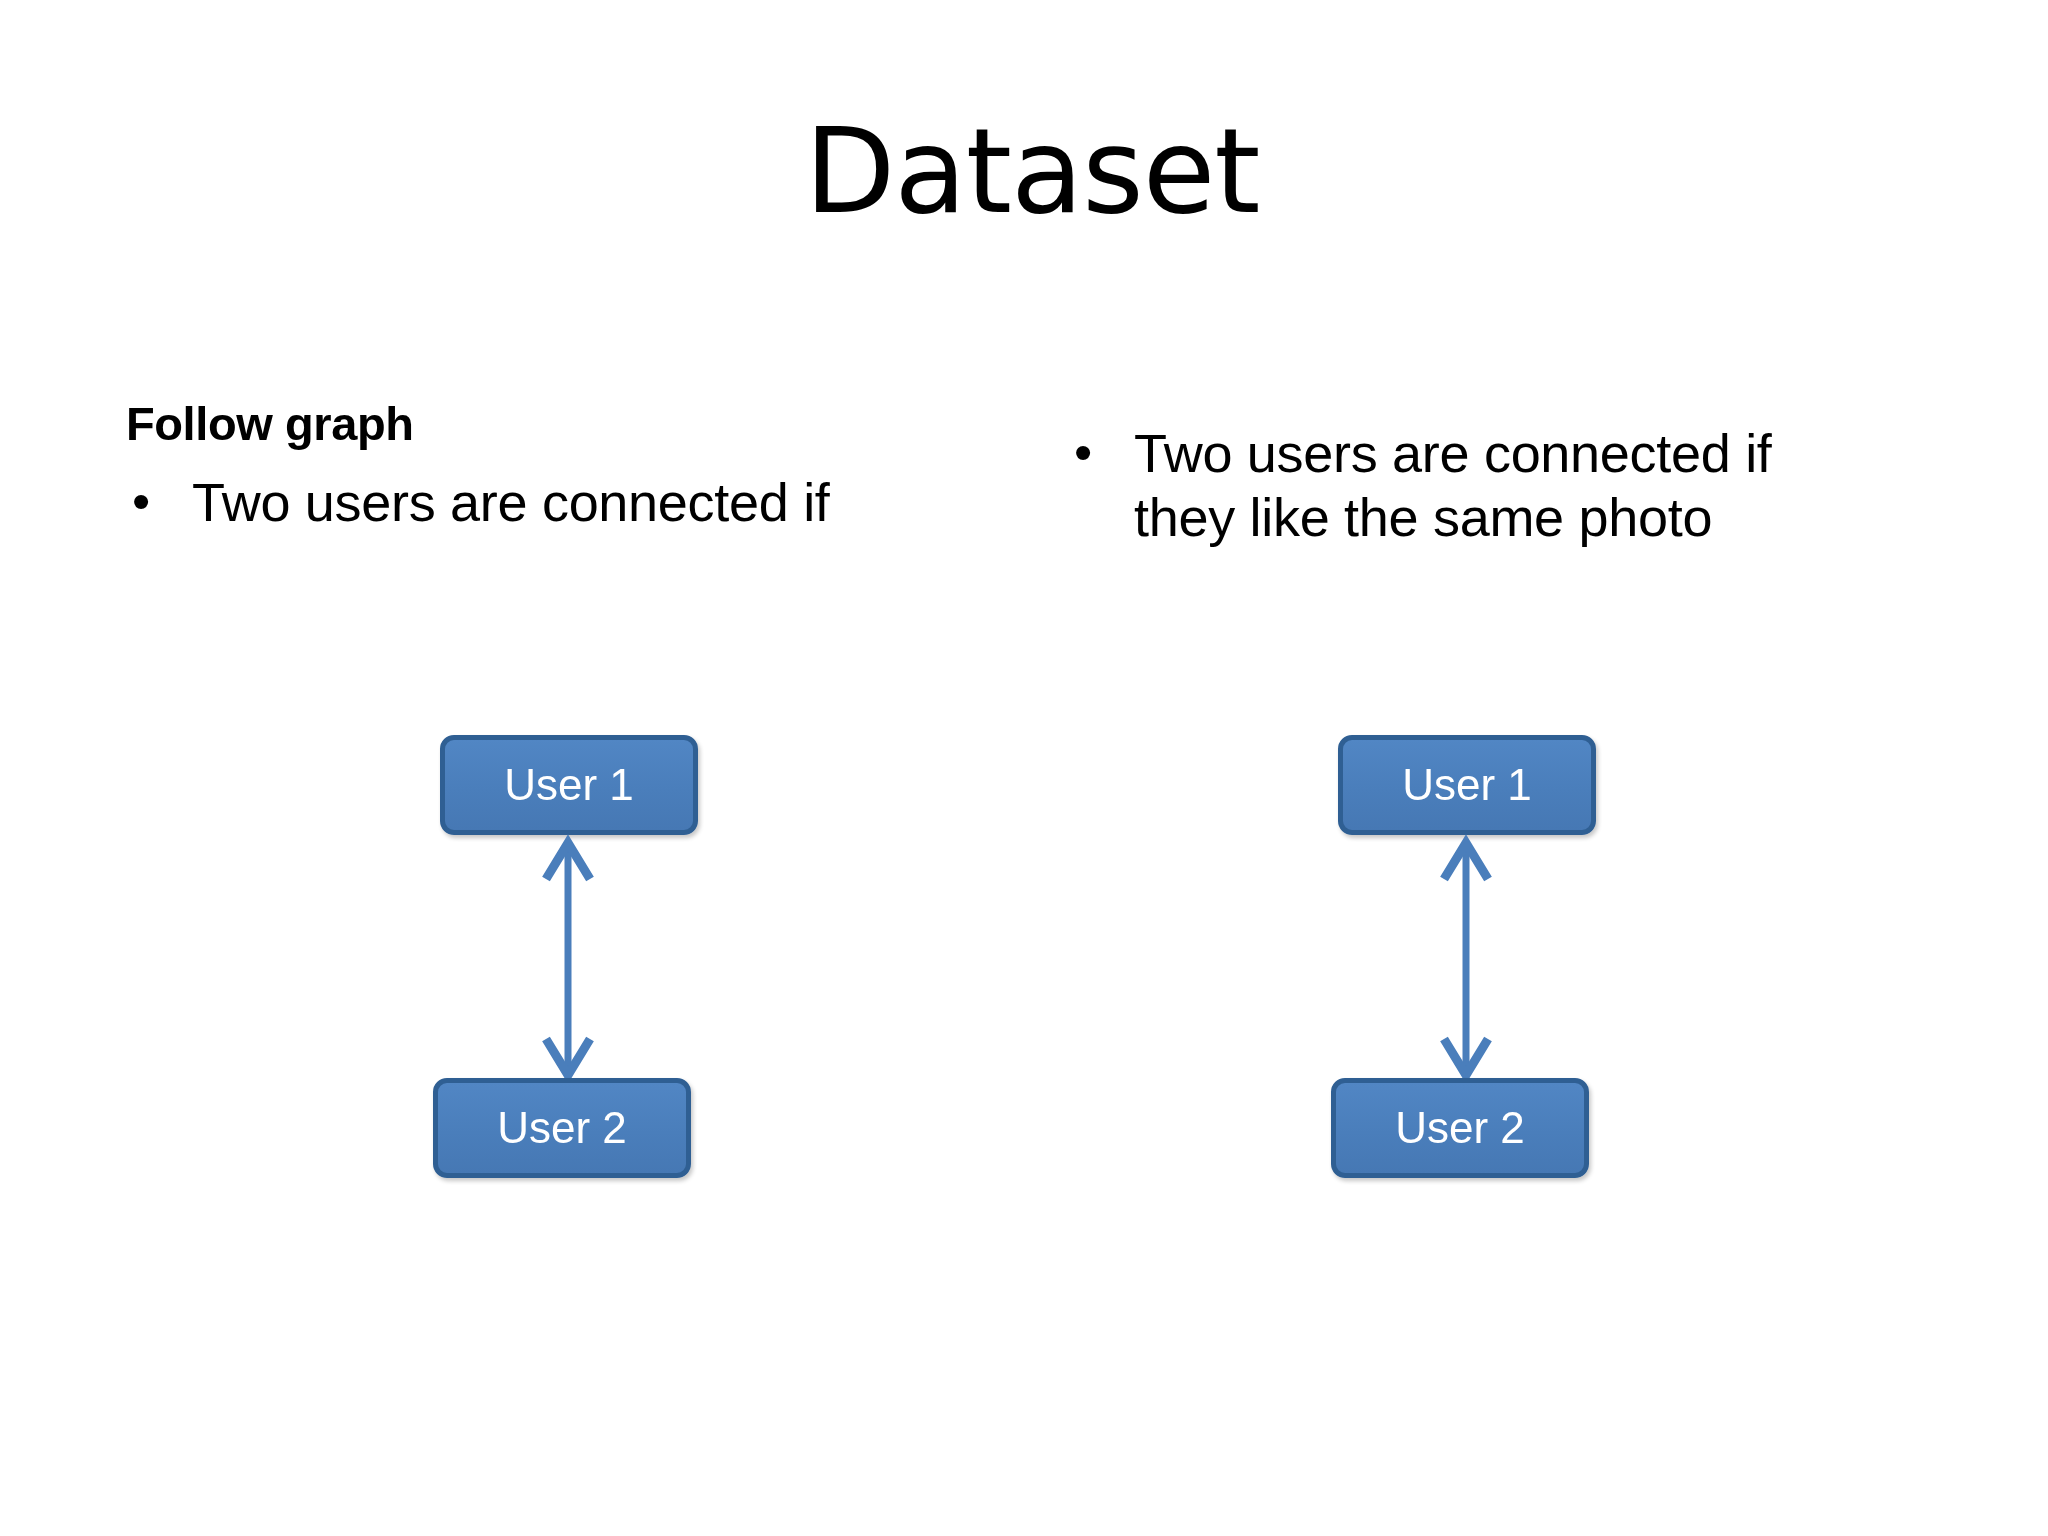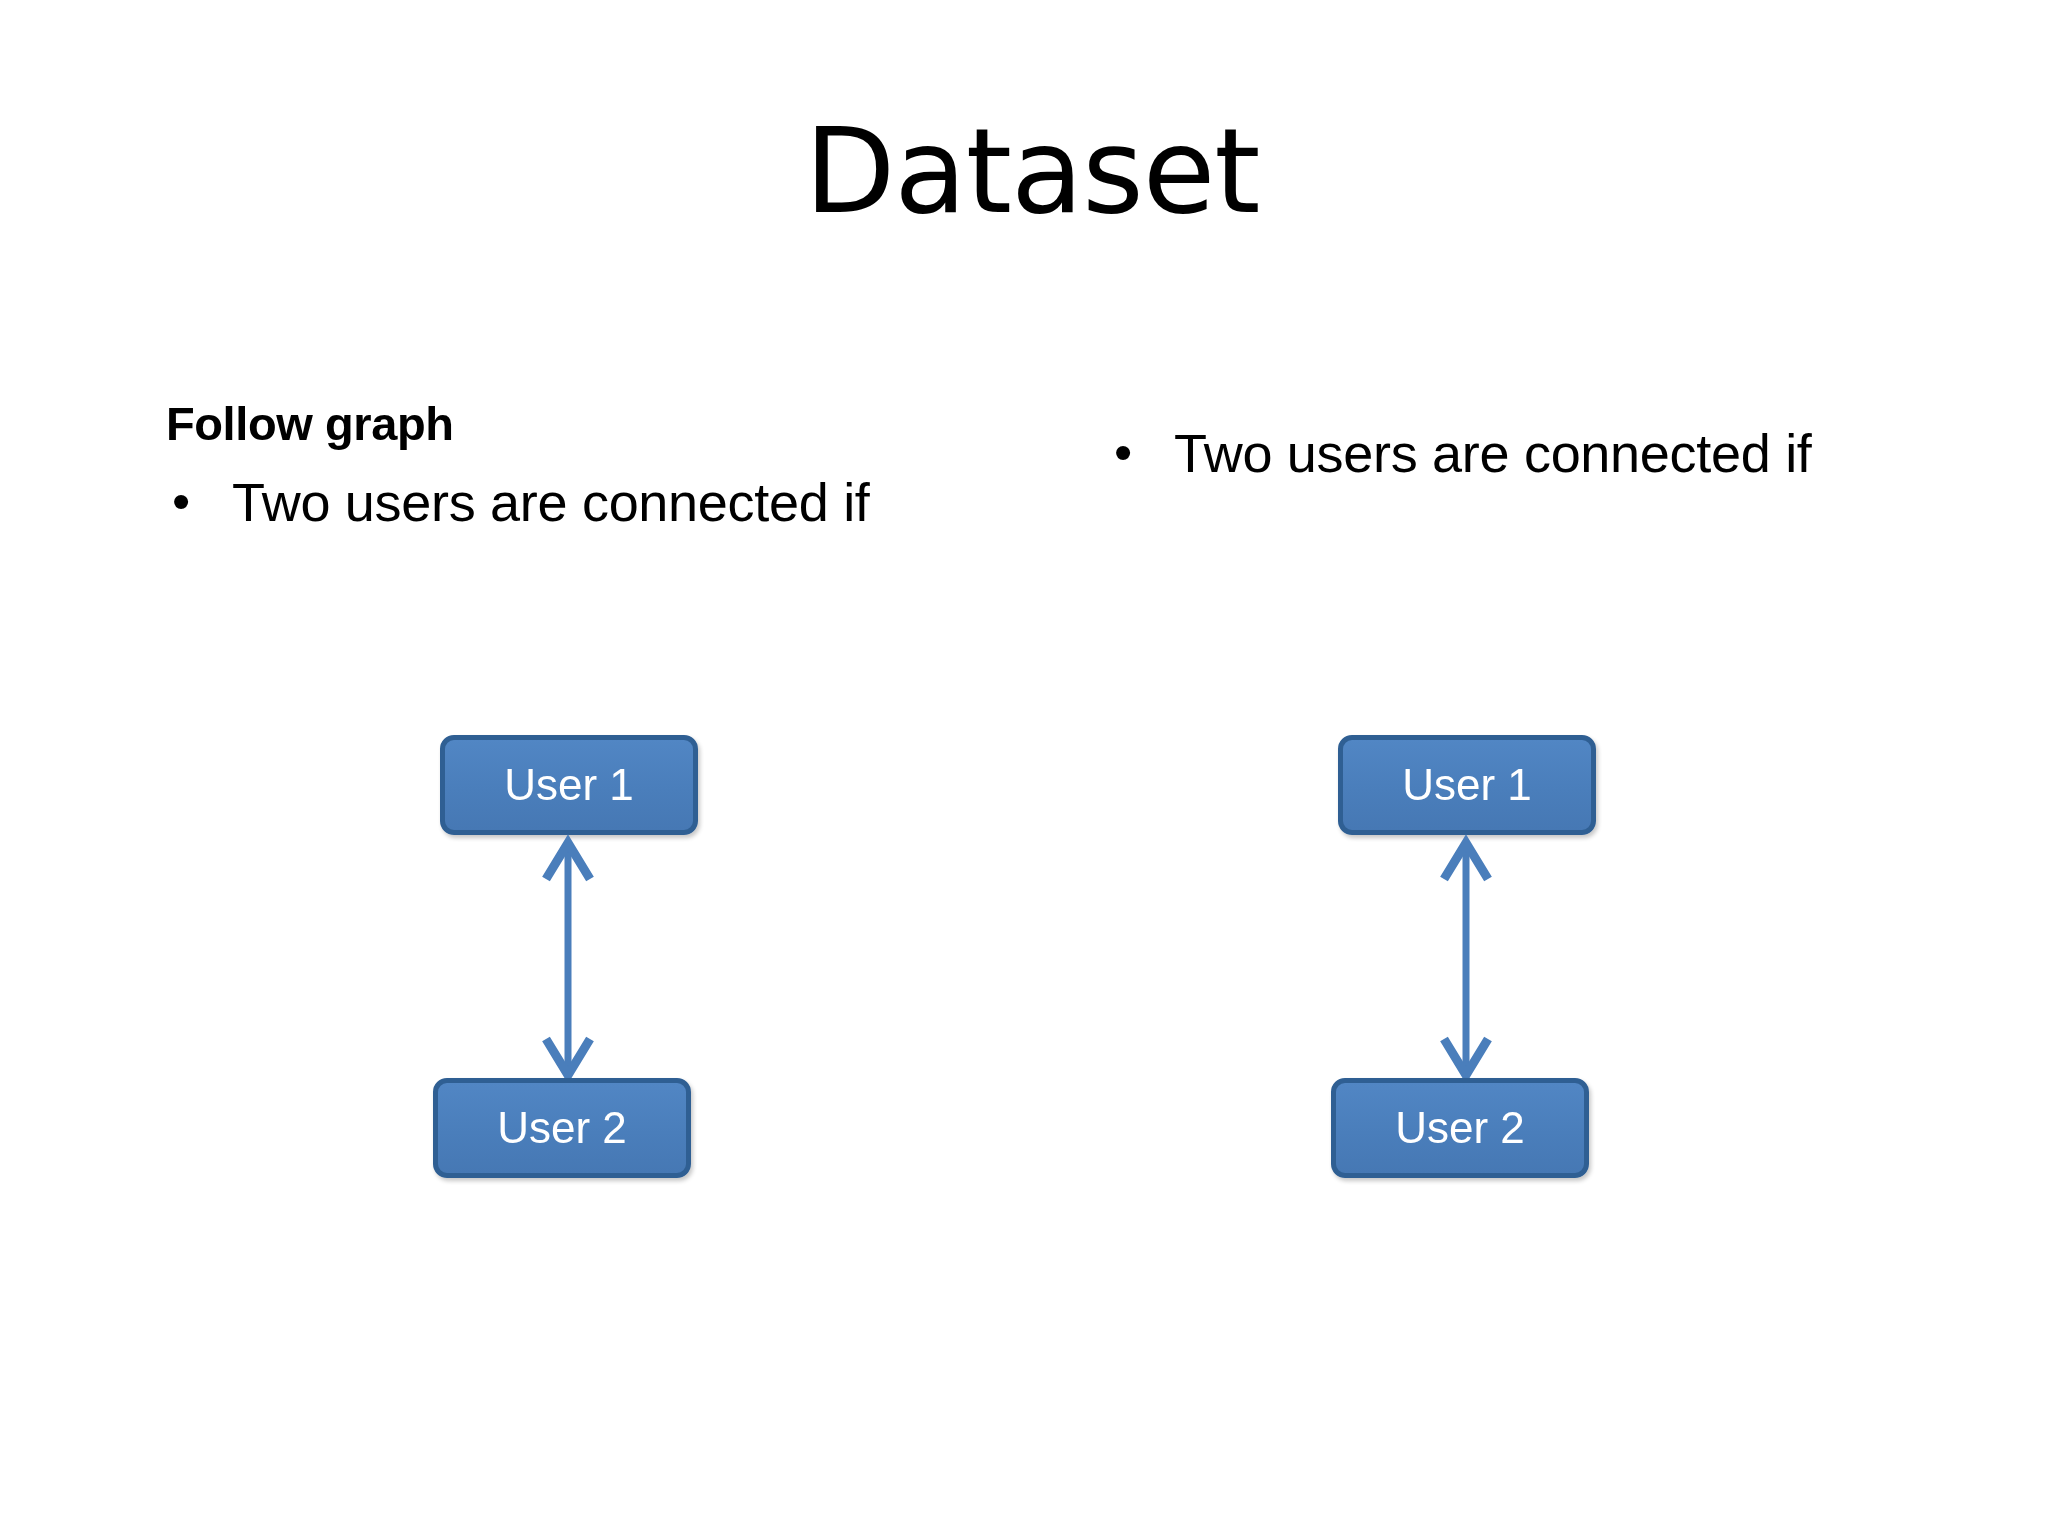--- a/index.html
+++ b/index.html
@@ -35,21 +35,20 @@
     font-size: 118px;
     line-height: 1.08;
     color: #000000;
     letter-spacing: -1px;
   }
 
   
   .column {
     position: absolute;
     top: 400px;
-    margin-left: 40px;
   }
   #column-follow { left: 118px; width: 900px; }
   #column-like   { left: 1060px; width: 900px; }
 
   .column-heading {
     font-family: "Liberation Sans", sans-serif;
     font-weight: 700;
     font-size: 47px;
     line-height: 1.0;
     color: #000000;
@@ -165,20 +164,21 @@
     </div>
   </div>
 
   <div class="column" id="column-like">
 
 
     <div class="bullet-row">
       <span class="bullet-marker">•</span>
       <span class="bullet-text">
         <span class="nowrap">Two users are connected if</span><br>
+        <span class="nowrap">they like the same photo</span>
       </span>
     </div>
   </div>
 
   <div class="diagram" id="diagram-like">
 
     <div class="node-box node-top">
       <span class="node-label">User 1</span>
     </div>
 

